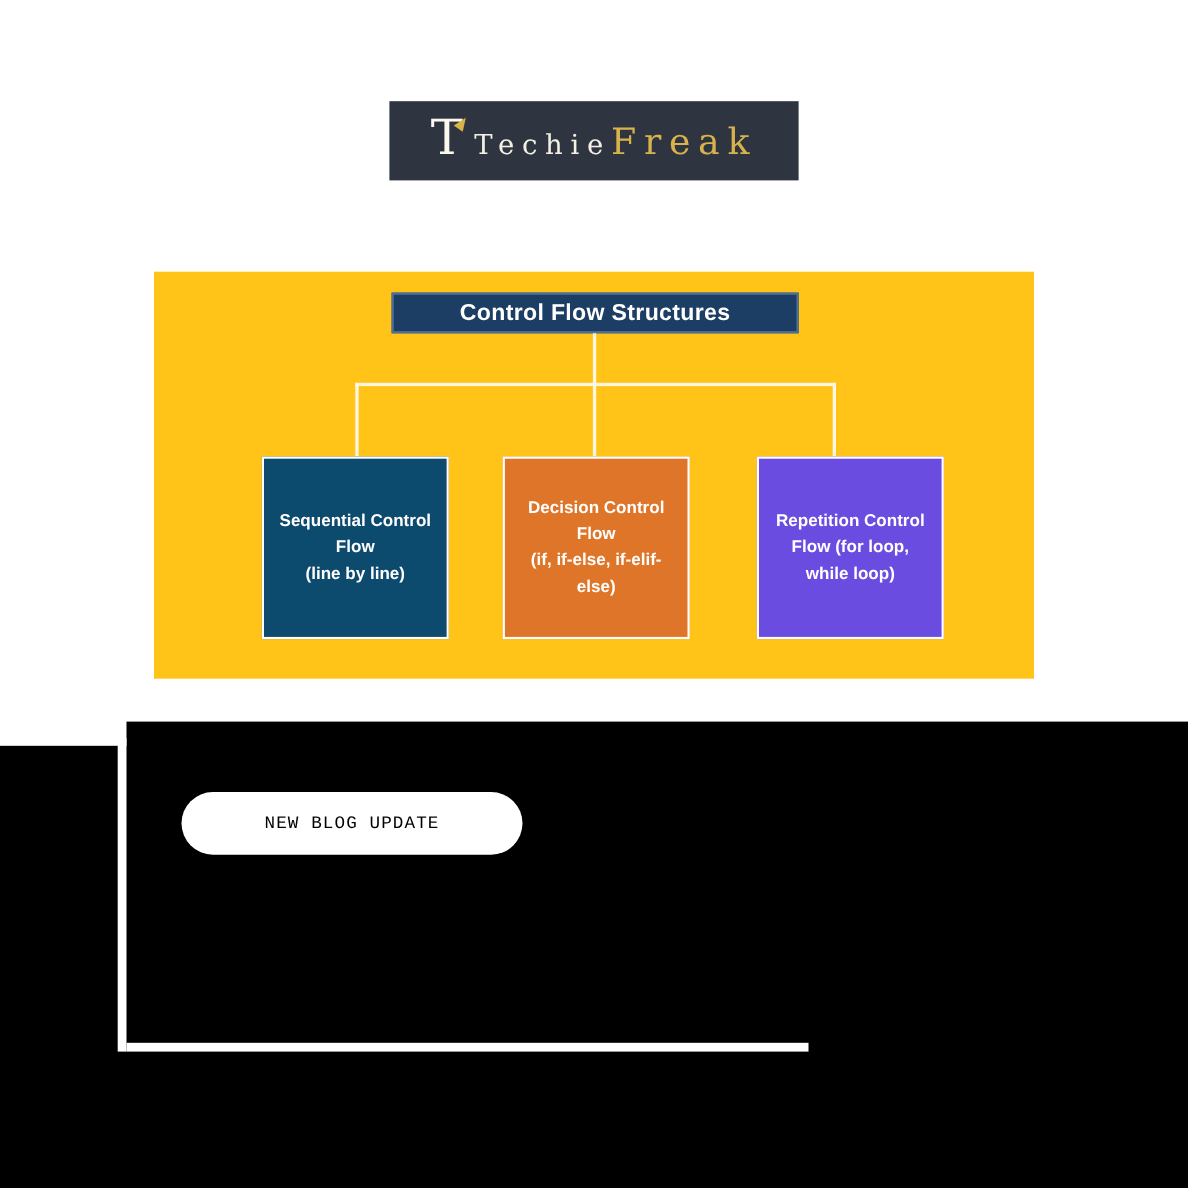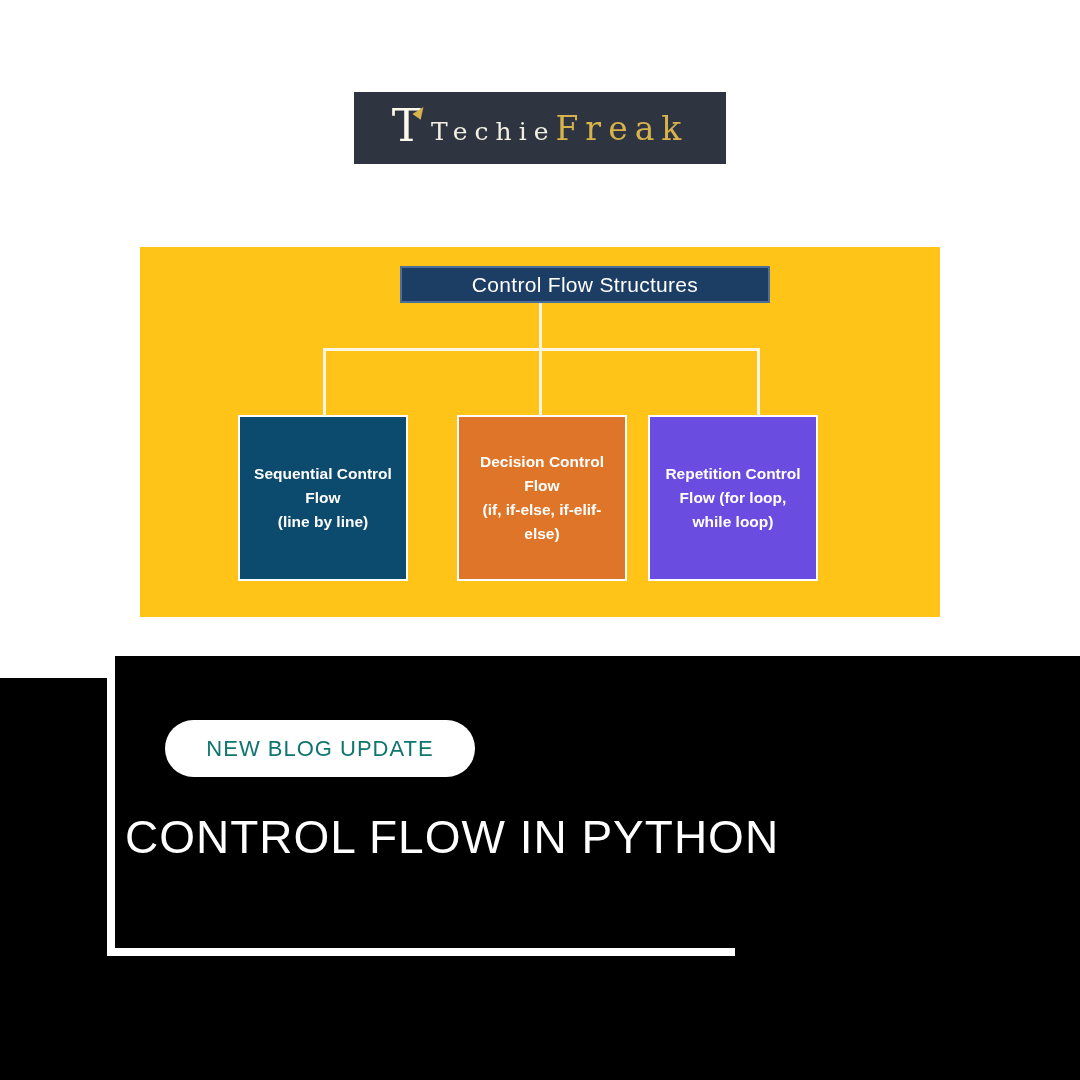--- a/index.html
+++ b/index.html
@@ -64,26 +64,25 @@
     background: #ffc417;
   }
   .flow-title {
     position: absolute;
     left: 216px; top: 19px;
     width: 370px; height: 37px;
     background: #1c3d64;
     border: 2px solid #4c6f9b;
     color: #ffffff;
     font-size: 21px;
-    font-weight: normal;
+    font-weight: bold;
     display: flex;
     align-items: center;
     justify-content: center;
     letter-spacing: 0.3px;
-    margin-left: 44px;
   }
   .conn { position: absolute; background: #fdf6e0; }
   .conn-root   { left: 399px; top: 56px;  width: 3px;  height: 47px; }
   .conn-h      { left: 183px; top: 101px; width: 437px; height: 3px; }
   .conn-v-left { left: 183px; top: 101px; width: 3px;  height: 67px; }
   .conn-v-mid  { left: 399px; top: 101px; width: 3px;  height: 67px; }
   .conn-v-right{ left: 617px; top: 101px; width: 3px;  height: 67px; }
 
   .node {
     position: absolute;
@@ -96,21 +95,21 @@
     line-height: 1.55;
     text-align: center;
     display: flex;
     align-items: center;
     justify-content: center;
     white-space: pre-line;
     padding: 6px;
   }
   .node-left  { left: 98px; }
   .node-mid   { left: 317px; }
-  .node-right { left: 508px; }
+  .node-right { left: 548px; }
 
   
   .footer-block-a {
     position: absolute;
     left: 115px; top: 656px;
     width: 965px; height: 424px;
     background: #000000;
   }
   .footer-block-b {
     position: absolute;
@@ -129,26 +128,27 @@
     left: 115px; top: 948px;
     width: 620px; height: 8px;
     background: #ffffff;
   }
   .badge {
     position: absolute;
     left: 165px; top: 720px;
     width: 310px; height: 57px;
     background: #ffffff;
     border-radius: 29px;
-    color: #0f766e;
-    font-size: 22px;
+    color: #000000;
+    font-size: 16px;
     letter-spacing: 1px;
     display: flex;
     align-items: center;
     justify-content: center;
+    font-family: Liberation Mono, monospace;
   }
   .headline {
     position: absolute;
     left: 125px; top: 810px;
     color: #ffffff;
     font-size: 46px;
     font-weight: 500;
     letter-spacing: 1px;
     white-space: nowrap;
   }
@@ -186,15 +186,14 @@
 Flow (for loop,
 while loop)</div>
   </section>
 
   <div class="footer-block-a"></div>
   <div class="footer-block-b"></div>
   <div class="frame-line-v"></div>
   <div class="frame-line-h"></div>
 
   <div class="badge">NEW BLOG UPDATE</div>
-  <h1 class="headline">CONTROL FLOW IN PYTHON</h1>
 
 </div>
 
 </body></html>

